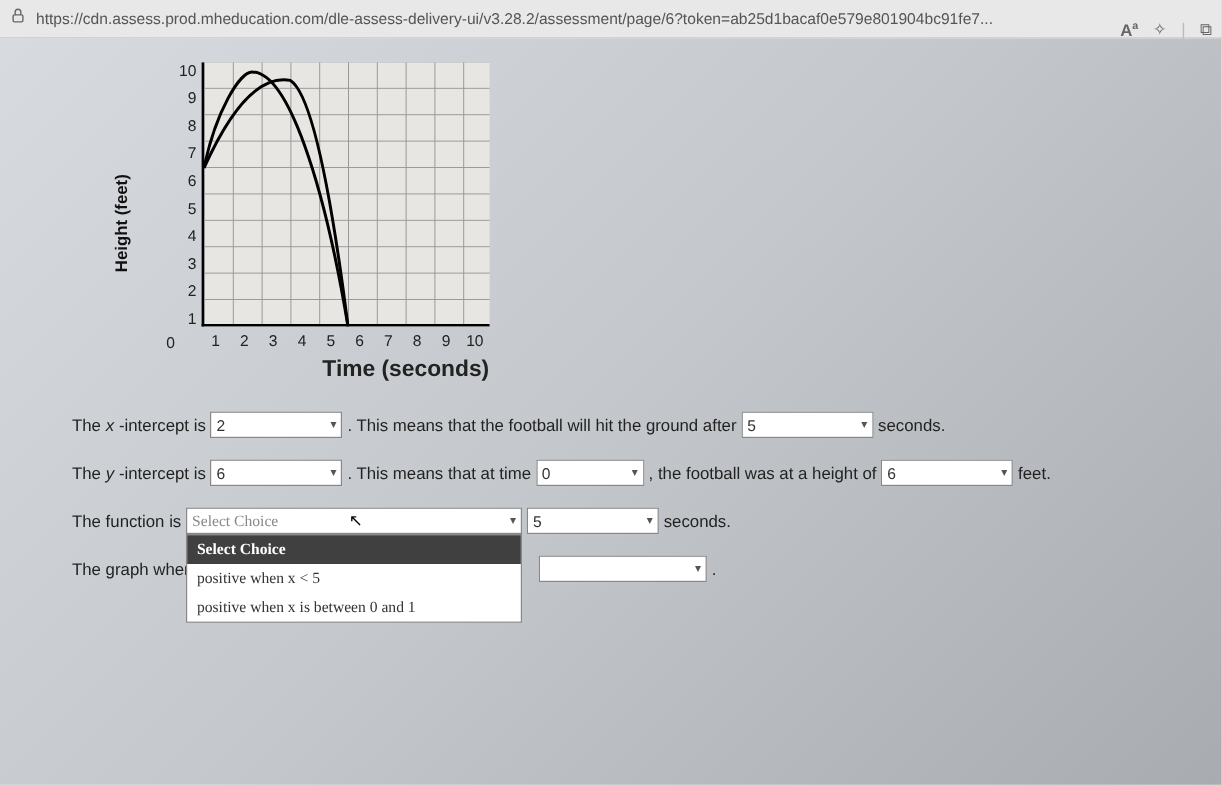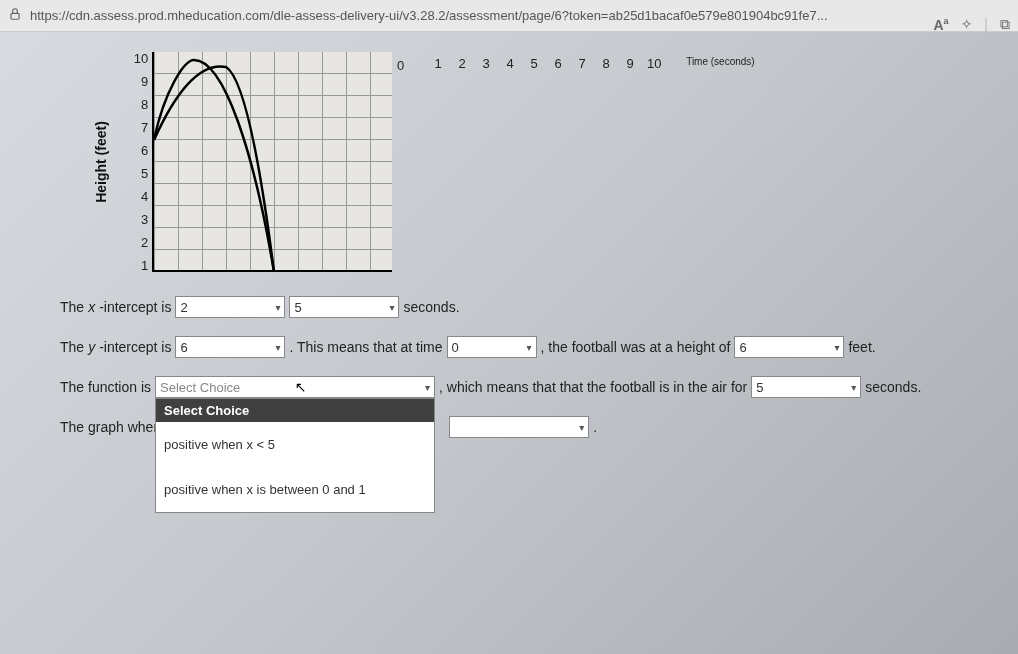--- a/index.html
+++ b/index.html
@@ -34,21 +34,21 @@
       margin-bottom: 24px;
     }
     .yaxis-label {
       transform: rotate(-90deg);
       font-size: 14px;
       font-weight: bold;
       color: #111;
       margin-right: -8px;
       white-space: nowrap;
     }
-    .chart-body { display: flex; flex-direction: row; }
+    .chart-body { display: flex; flex-direction: column; align-items: flex-end; }
     .chart-plot {
       display: flex;
       align-items: flex-end;
     }
     .yticks {
       display: flex;
       flex-direction: column;
       justify-content: space-between;
       height: 220px;
       margin-right: 4px;
@@ -80,22 +80,22 @@
       width: 240px;
       margin-left: 16px;
       font-size: 13px;
       color: #222;
       gap:0;
     }
     .xticks span { width: 24px; text-align: center; }
     .zero { font-size: 13px; margin: 2px 6px 0 0; text-align: right; width: 12px; display:inline-block;}
     .xaxis-row { display: flex; align-items: flex-start; margin-top: 4px; }
     .xaxis-label {
-      font-size: 10px;
-      font-weight: normal;
+      font-size: 19px;
+      font-weight: bold;
       text-align: center;
       margin-left: 20px;
       margin-top: 4px;
     }
     .question-row {
       margin: 18px 0;
       font-size: 14px;
       color: #222;
       display: flex;
       flex-wrap: wrap;
@@ -111,39 +111,39 @@
       height: 22px;
       display: inline-flex;
       align-items: center;
       justify-content: space-between;
       font-size: 13px;
       color: #333;
     }
     .select-box.small { min-width: 90px; }
     .select-box.wide { min-width: 280px; }
     .select-arrow { font-size: 10px; color: #555; margin-left:4px;}
-    .dropdown-wrap { position: relative; display: inline-block; }
+    .dropdown-wrap { position: relative; display: inline-block; font-family: Liberation Serif, serif; }
     .dropdown {
       position: absolute;
       top: 22px;
       left: 0;
       width: 280px;
       background: #fff;
       border: 1px solid #888;
       z-index: 10;
       font-size: 13px;
     }
     .dropdown-header {
       background: #404040;
       color: #fff;
       padding: 4px 8px;
       font-weight: bold;
     }
     .dropdown-item {
-      padding: 15px 8px;
+      padding: 4px 8px;
       color: #333;
     }
     .cursor {
       position: absolute;
       font-size: 14px;
       color: #000;
     }
   </style>
 </head>
 <body>
@@ -209,20 +209,21 @@
   </div>
 
   <div class="question-row">
     <span>The </span>
       <span class="italic">x</span>
       <span>-intercept is</span>
     <span class="select-box">
         <span>2</span>
         <span class="select-arrow">▾</span>
       </span>
+    <span>. This means that the football will hit the ground after</span>
     <span class="select-box">
         <span>5</span>
         <span class="select-arrow">▾</span>
       </span>
     <span>seconds.</span>
   </div>
 
   <div class="question-row">
     <span>The </span>
       <span class="italic">y</span>
@@ -251,21 +252,20 @@
         <span>Select Choice</span>
         <span class="cursor" style="position:relative; left:-30px;">↖</span>
         <span class="select-arrow">▾</span>
       </span>
       <div class="dropdown">
         <div class="dropdown-header">Select Choice</div>
         <div class="dropdown-item">positive when x &lt; 5</div>
         <div class="dropdown-item">positive when x is between 0 and 1</div>
       </div>
     </span>
-    <span>, which means that that the football is in the air for</span>
     <span class="select-box">
         <span>5</span>
         <span class="select-arrow">▾</span>
       </span>
     <span>seconds.</span>
   </div>
 
   <div class="question-row">
     <span>The graph when</span>
     <span style="width:280px; display:inline-block;"></span>

